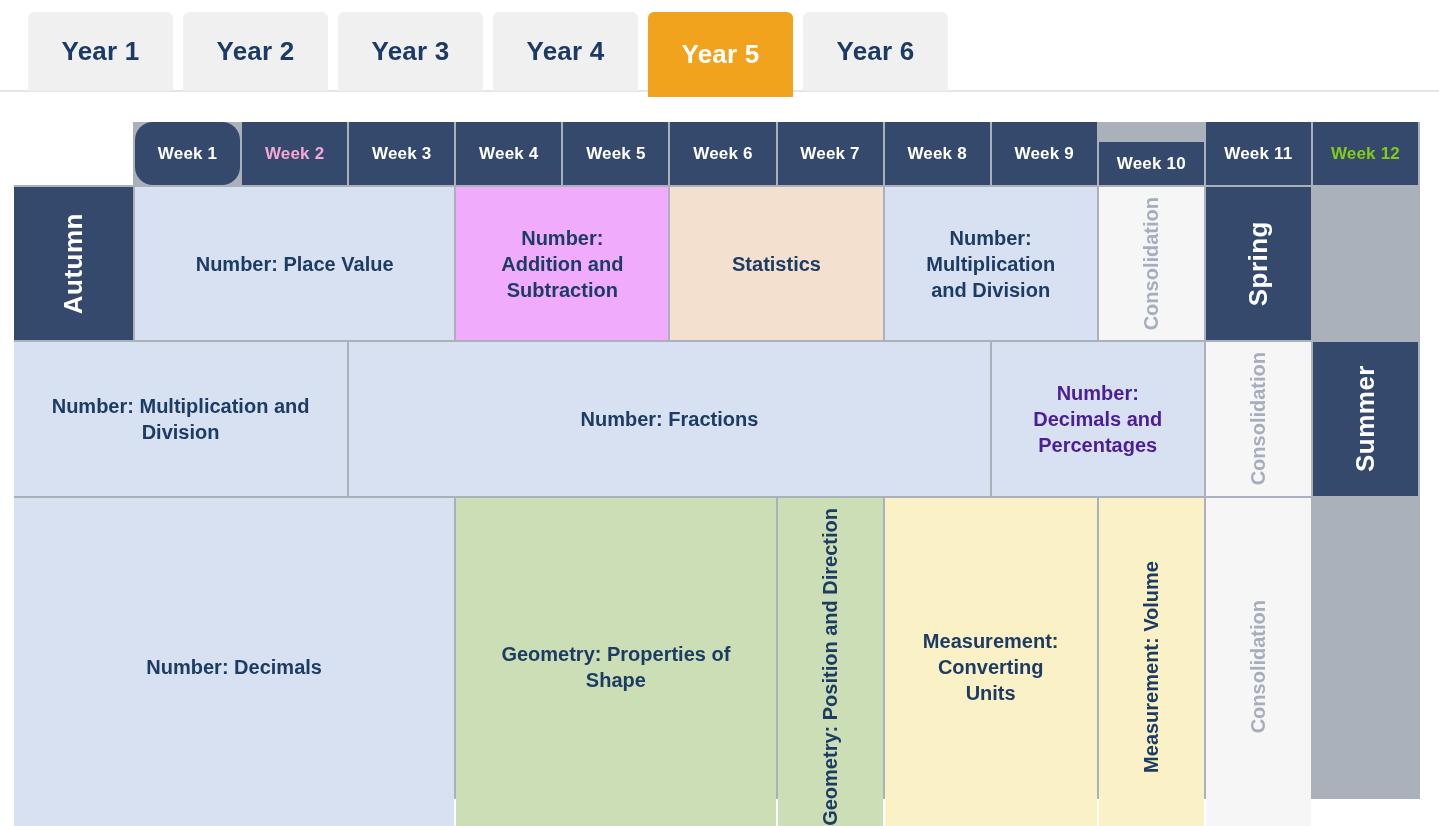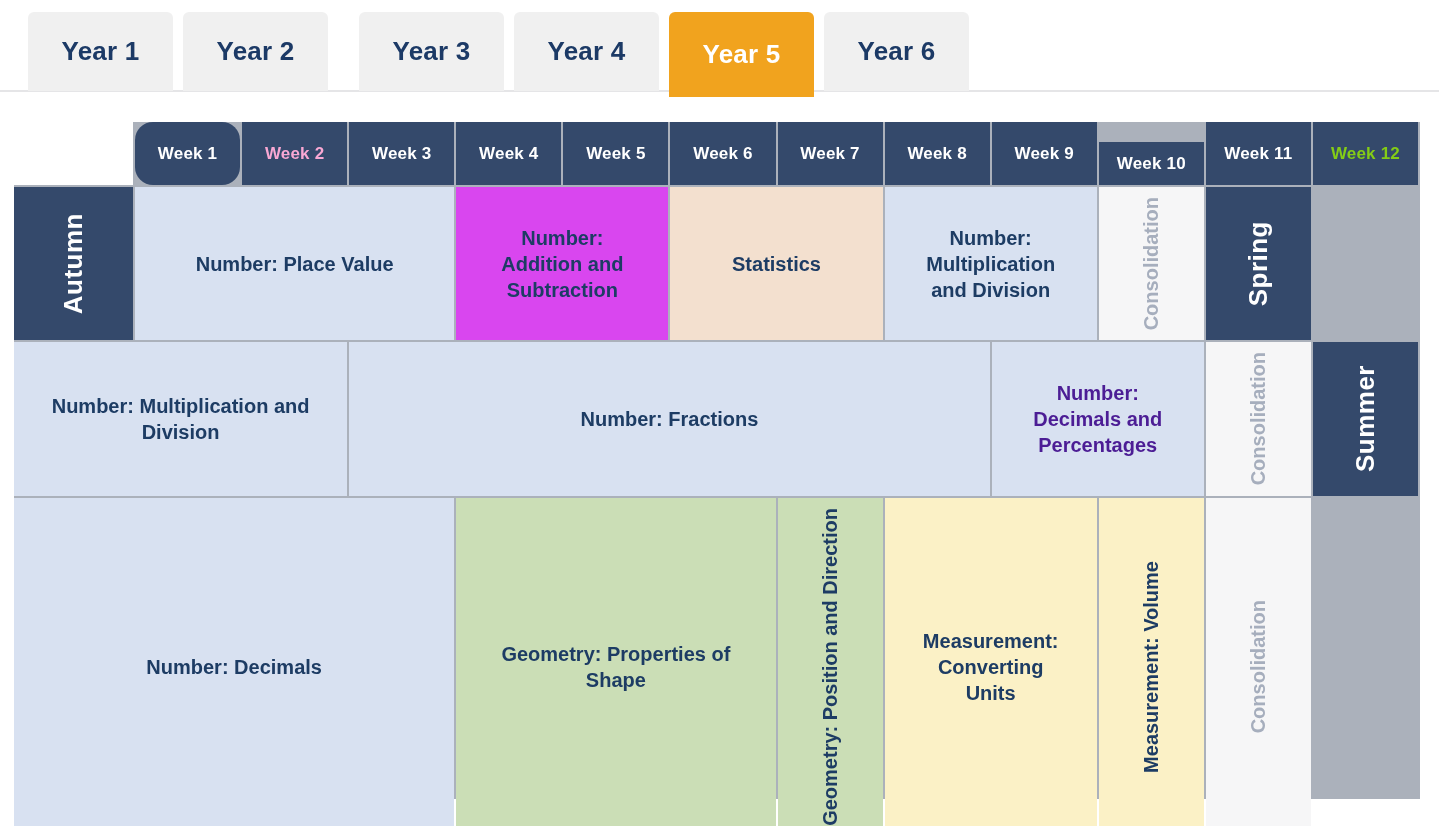--- a/index.html
+++ b/index.html
@@ -50,21 +50,21 @@
   }
   .cell.link { cursor:pointer; }
 </style>
 </head>
 <body>
 
 <div id="canvas">
   <div id="tabs">
       <div class="tab" style="background: rgb(240, 240, 240); color: rgb(28, 58, 102);">Year 1</div>
       <div class="tab" style="background: rgb(240, 240, 240); color: rgb(28, 58, 102);">Year 2</div>
-      <div class="tab" style="background: rgb(240, 240, 240); color: rgb(28, 58, 102); margin-left: 21px;">Year 3</div>
+      <div class="tab" style="background: rgb(240, 240, 240); color: rgb(28, 58, 102);">Year 3</div>
       <div class="tab" style="background: rgb(240, 240, 240); color: rgb(28, 58, 102);">Year 4</div>
       <div class="tab active" style="background: rgb(241, 163, 30); color: rgb(255, 255, 255);">Year 5</div>
       <div class="tab" style="background: rgb(240, 240, 240); color: rgb(28, 58, 102);">Year 6</div>
     </div>
   <div id="tabs-baseline" style="background: rgb(229, 229, 231);"></div>
   <div id="table" style="background: rgb(171, 177, 187); border-right: 2px solid rgb(171, 177, 187); border-bottom: 2px solid rgb(171, 177, 187);">
       <div class="corner" style="background: rgb(255, 255, 255);"></div>
       <div class="th" style="background: rgb(52, 73, 107); color: rgb(255, 255, 255); border-radius: 18px;">Week 1</div>
       <div class="th" style="background: rgb(52, 73, 107); color: #f9a8d4; text-align: center;">Week 2</div>
       <div class="th" style="background: rgb(52, 73, 107); color: rgb(255, 255, 255);">Week 3</div>
@@ -76,21 +76,21 @@
       <div class="th" style="background: rgb(52, 73, 107); color: rgb(255, 255, 255);">Week 9</div>
       <div class="th" style="background: rgb(52, 73, 107); color: rgb(255, 255, 255); margin-top: 20px;">Week 10</div>
       <div class="th" style="background: rgb(52, 73, 107); color: rgb(255, 255, 255);">Week 11</div>
       <div class="th" style="background: rgb(52, 73, 107); color: #84cc16;">Week 12</div>
       <div class="term-label" style="background: rgb(52, 73, 107);">
         <span class="txt" style="color: rgb(255, 255, 255);">Autumn</span>
       </div>
       <div class="cell link" style="grid-column: span 3; background: rgb(216, 225, 241); color: rgb(29, 60, 100);">
         <span class="txt">Number: Place Value</span>
       </div>
-      <div class="cell link" style="grid-column: span 2; background: #d946ef; color: rgb(29, 60, 100); justify-content: flex-end;">
+      <div class="cell link" style="grid-column: span 2; background: #f0abfc; color: rgb(29, 60, 100); justify-content: flex-end;">
         <span class="txt">Number: Addition and Subtraction</span>
       </div>
       <div class="cell link" style="grid-column: span 2; background: rgb(243, 224, 207); color: rgb(29, 60, 100);">
         <span class="txt">Statistics</span>
       </div>
       <div class="cell link" style="grid-column: span 2; background: rgb(216, 225, 241); color: rgb(29, 60, 100);">
         <span class="txt">Number: Multiplication and Division</span>
       </div>
       <div class="cell vert" style="grid-column: span 1; background: rgb(246, 246, 247); color: rgb(166, 174, 189);">
         <span class="txt">Consolidation</span>

